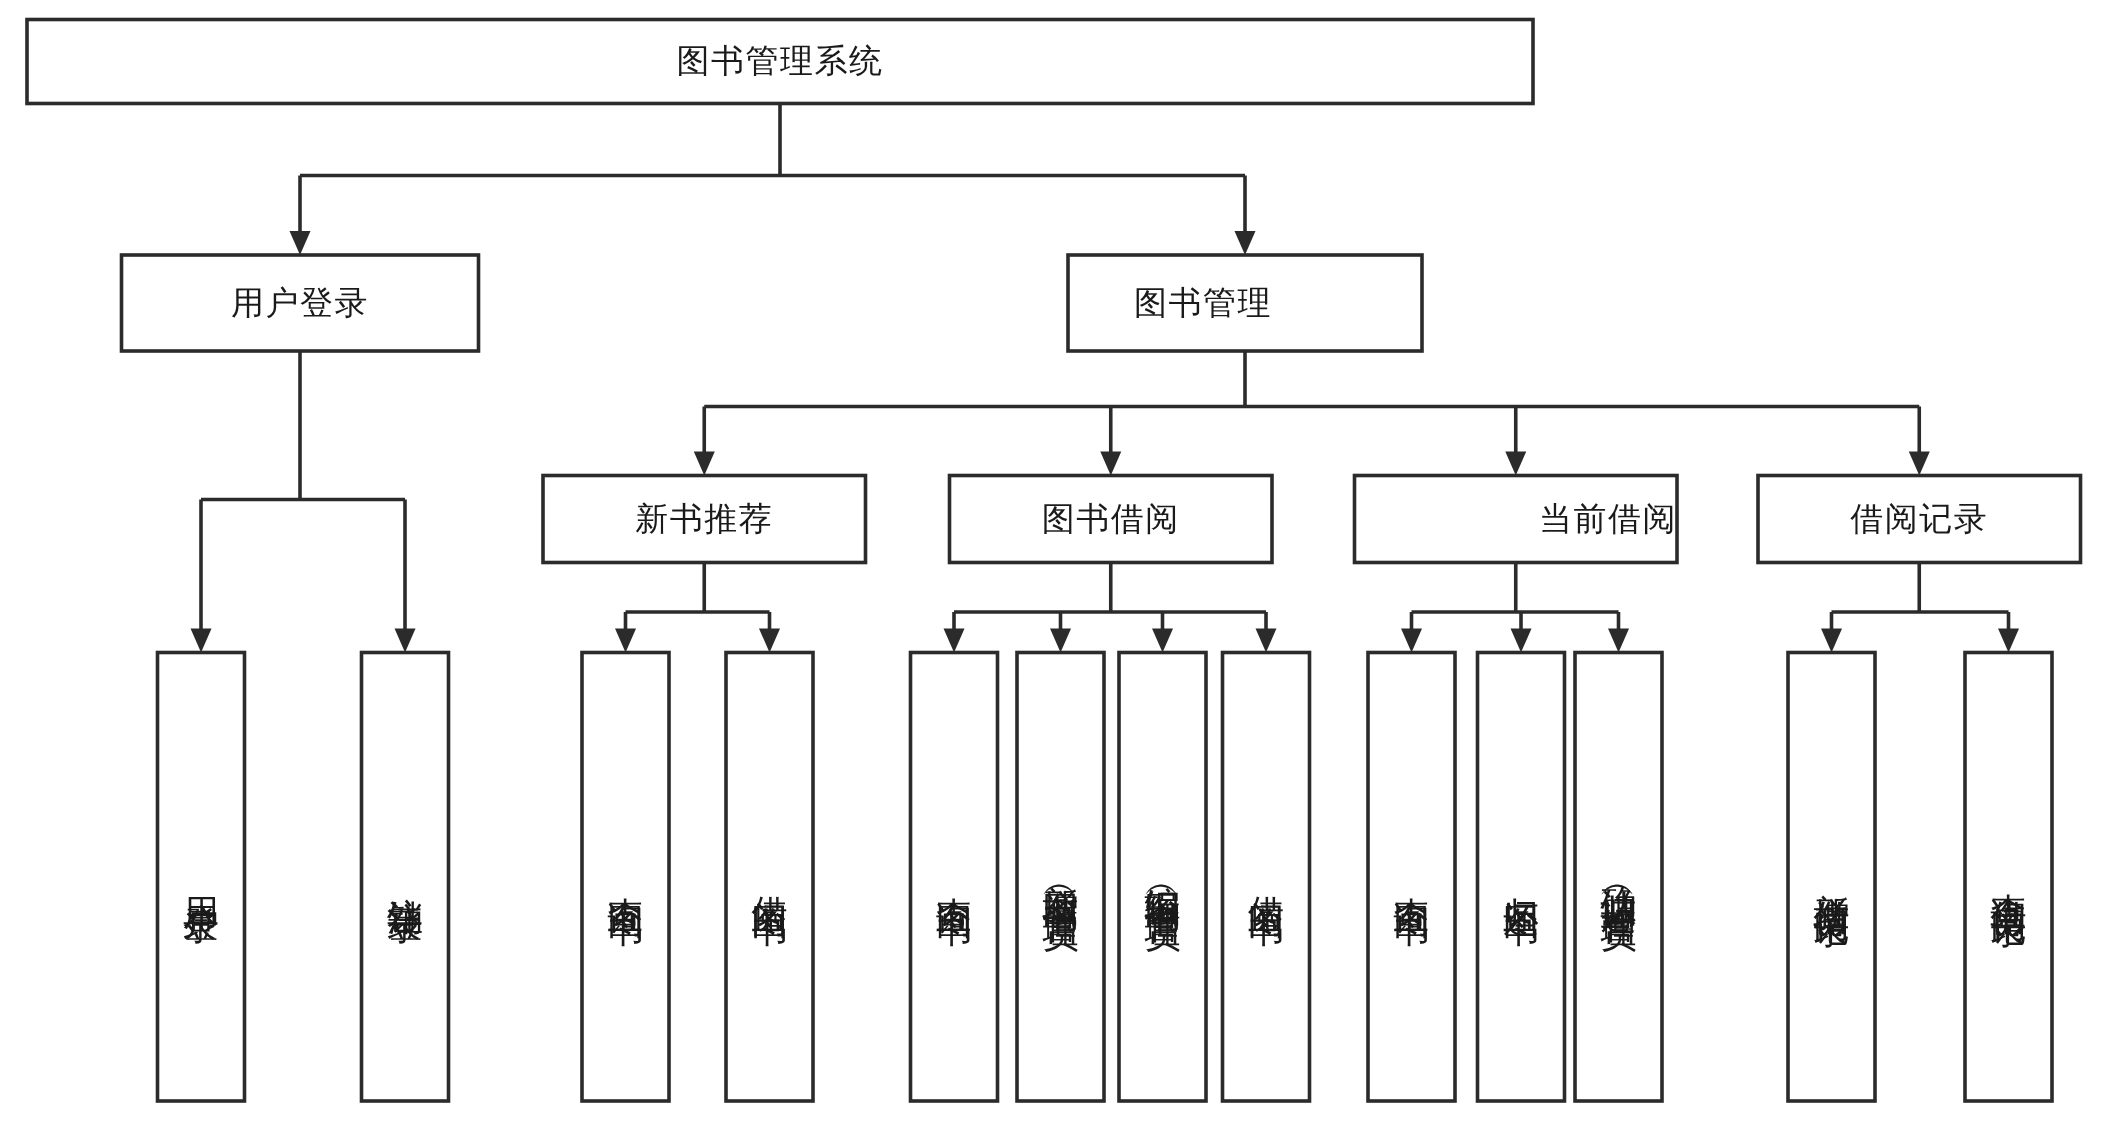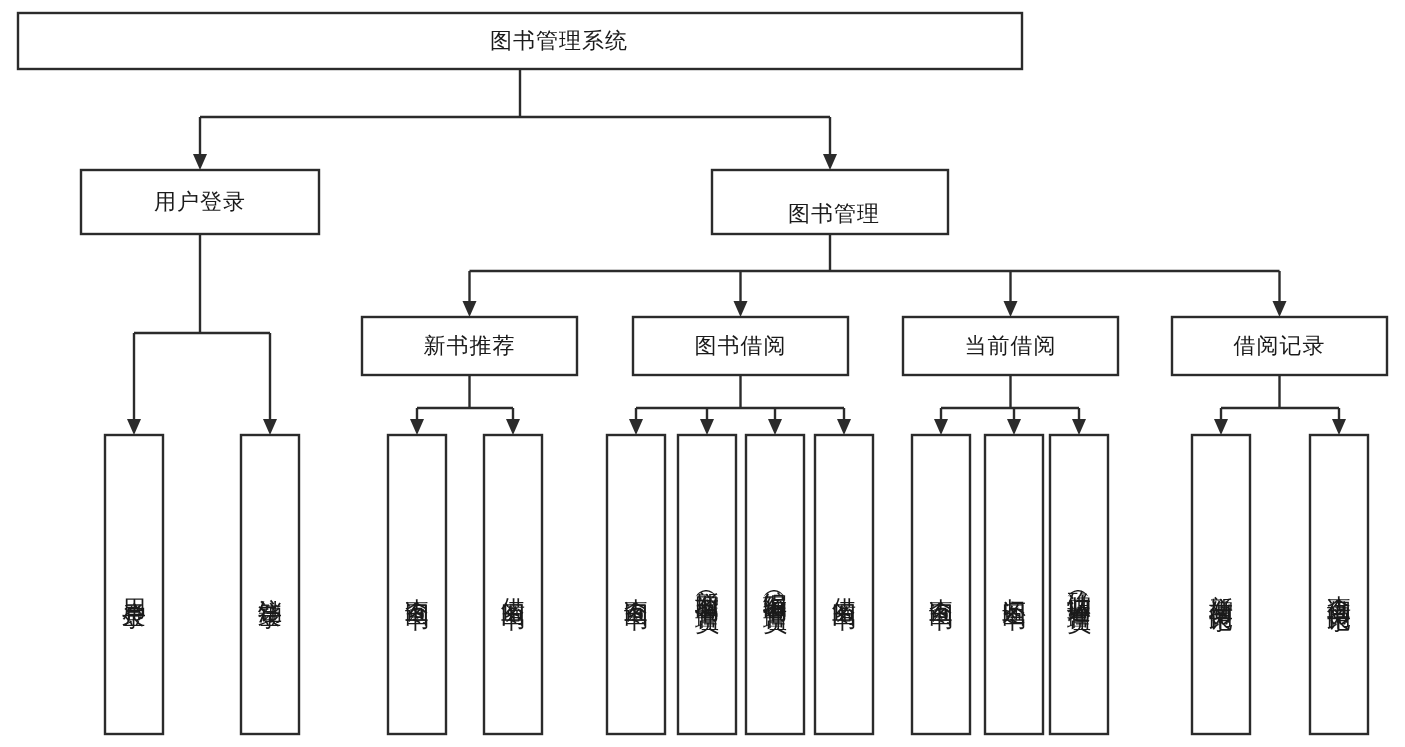--- a/index.html
+++ b/index.html
@@ -162,36 +162,36 @@
         <rect x="815" y="435" width="58" height="299" class="node-box"></rect>
         <rect x="912" y="435" width="58" height="299" class="node-box"></rect>
         <rect x="985" y="435" width="58" height="299" class="node-box"></rect>
         <rect x="1050" y="435" width="58" height="299" class="node-box"></rect>
         <rect x="1192" y="435" width="58" height="299" class="node-box"></rect>
         <rect x="1310" y="435" width="58" height="299" class="node-box"></rect>
       </g>
   </svg>
 
   <div id="label-layer">
-      <div class="hlabel-wrap" style="left: 18px; top: 13px; width: 1004px; height: 56px; padding-left: 39px;">
+      <div class="hlabel-wrap" style="left: 18px; top: 13px; width: 1004px; height: 56px;">
         <span class="hlabel-text">图书管理系统</span>
       </div>
       <div class="hlabel-wrap" style="left: 81px; top: 170px; width: 238px; height: 64px;">
         <span class="hlabel-text">用户登录</span>
       </div>
-      <div class="hlabel-wrap" style="left: 716px; top: 170px; width: 236px; height: 64px; margin-top: 12px;">
+      <div class="hlabel-wrap" style="left: 684px; top: 170px; width: 236px; height: 64px;">
         <span class="hlabel-text">图书管理</span>
       </div>
       <div class="hlabel-wrap" style="left: 362px; top: 317px; width: 215px; height: 58px; border-radius: 14px;">
         <span class="hlabel-text">新书推荐</span>
       </div>
       <div class="hlabel-wrap" style="left: 633px; top: 317px; width: 215px; height: 58px; justify-content: center;">
         <span class="hlabel-text">图书借阅</span>
       </div>
-      <div class="hlabel-wrap" style="left: 903px; top: 317px; width: 215px; height: 58px;">
+      <div class="hlabel-wrap" style="left: 903px; top: 317px; width: 215px; height: 58px; justify-content: flex-end;">
         <span class="hlabel-text">当前借阅</span>
       </div>
       <div class="hlabel-wrap" style="left: 1172px; top: 317px; width: 215px; height: 58px;">
         <span class="hlabel-text">借阅记录</span>
       </div>
       <div class="vlabel-wrap" style="left: 105px; top: 435px; width: 58px; height: 299px;">
         <span class="vlabel-text">用户登录</span>
       </div>
       <div class="vlabel-wrap" style="left: 241px; top: 435px; width: 58px; height: 299px;">
         <span class="vlabel-text">注销登录</span>

